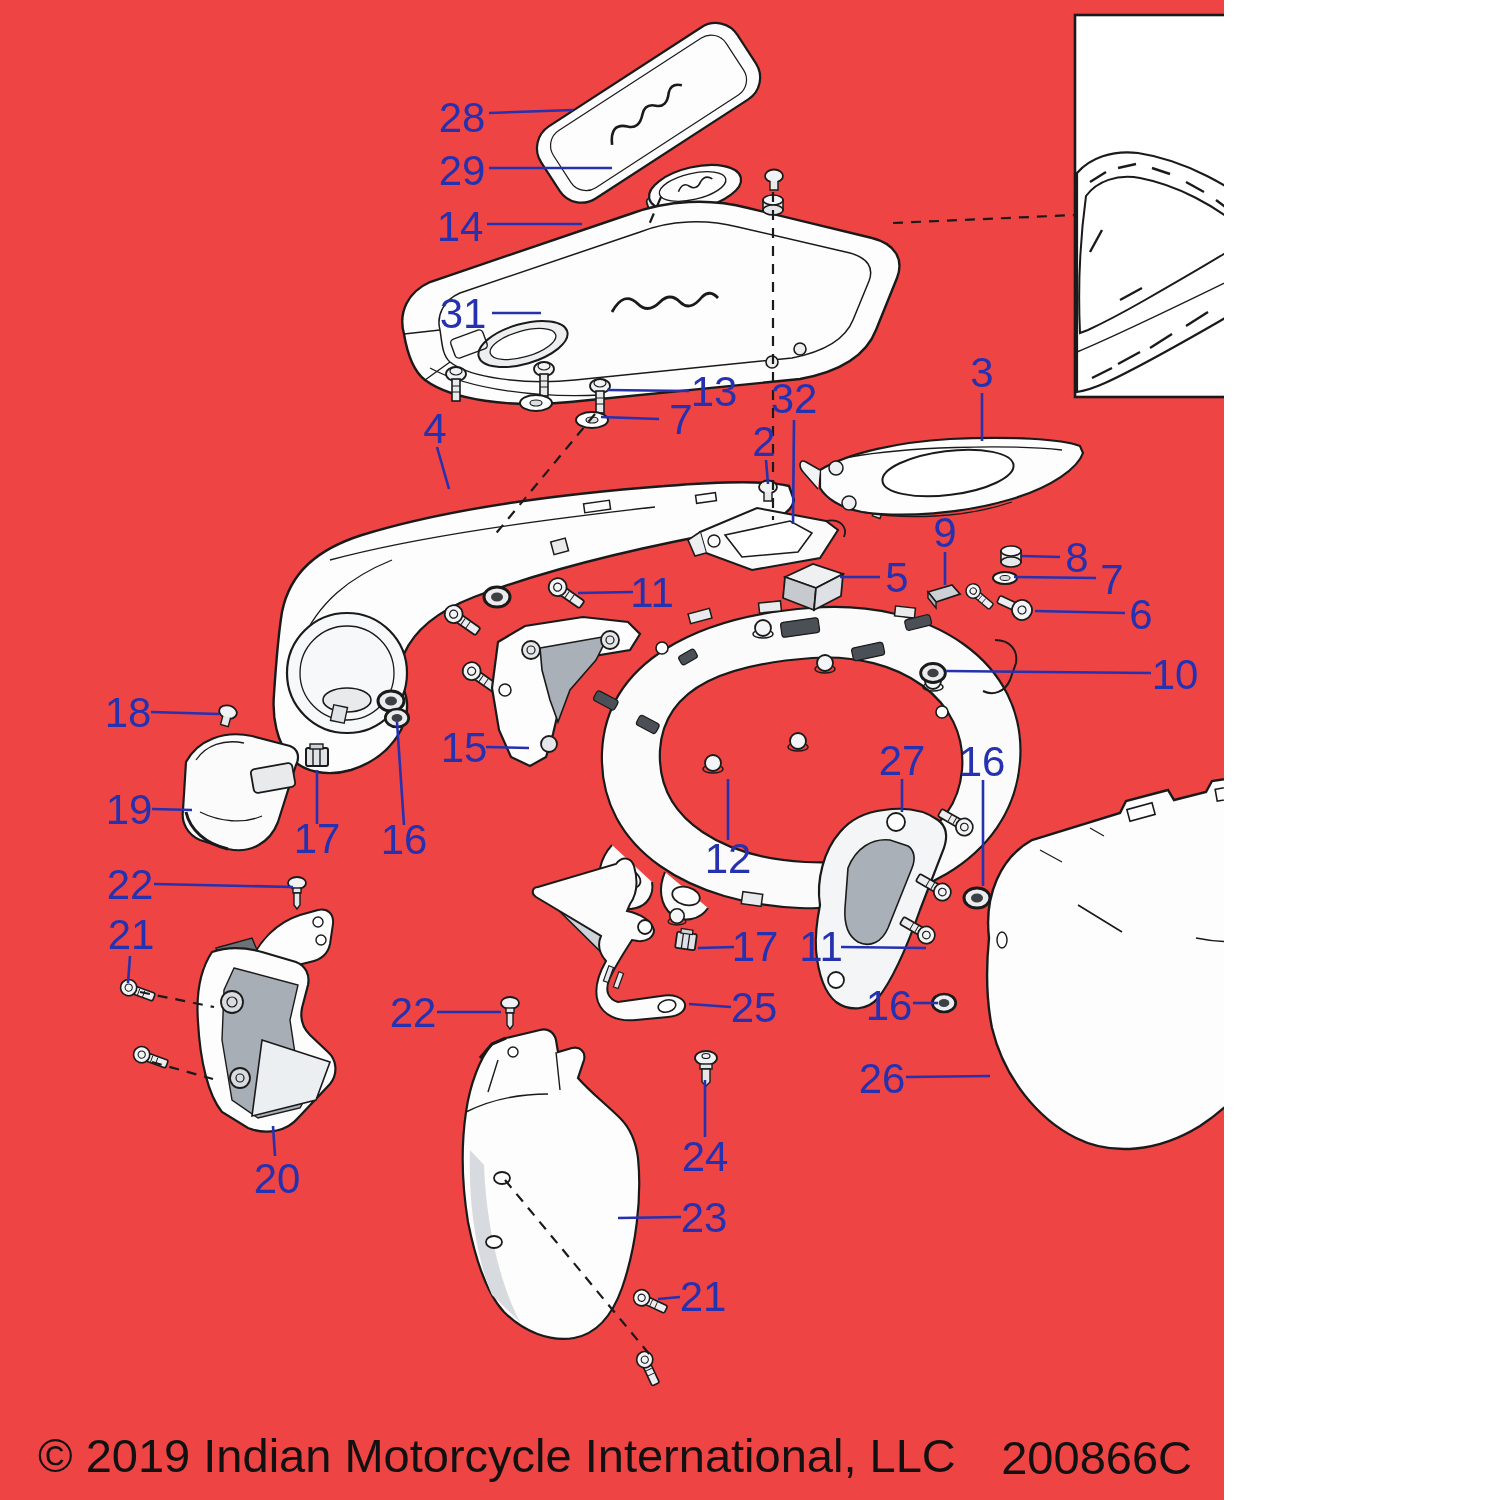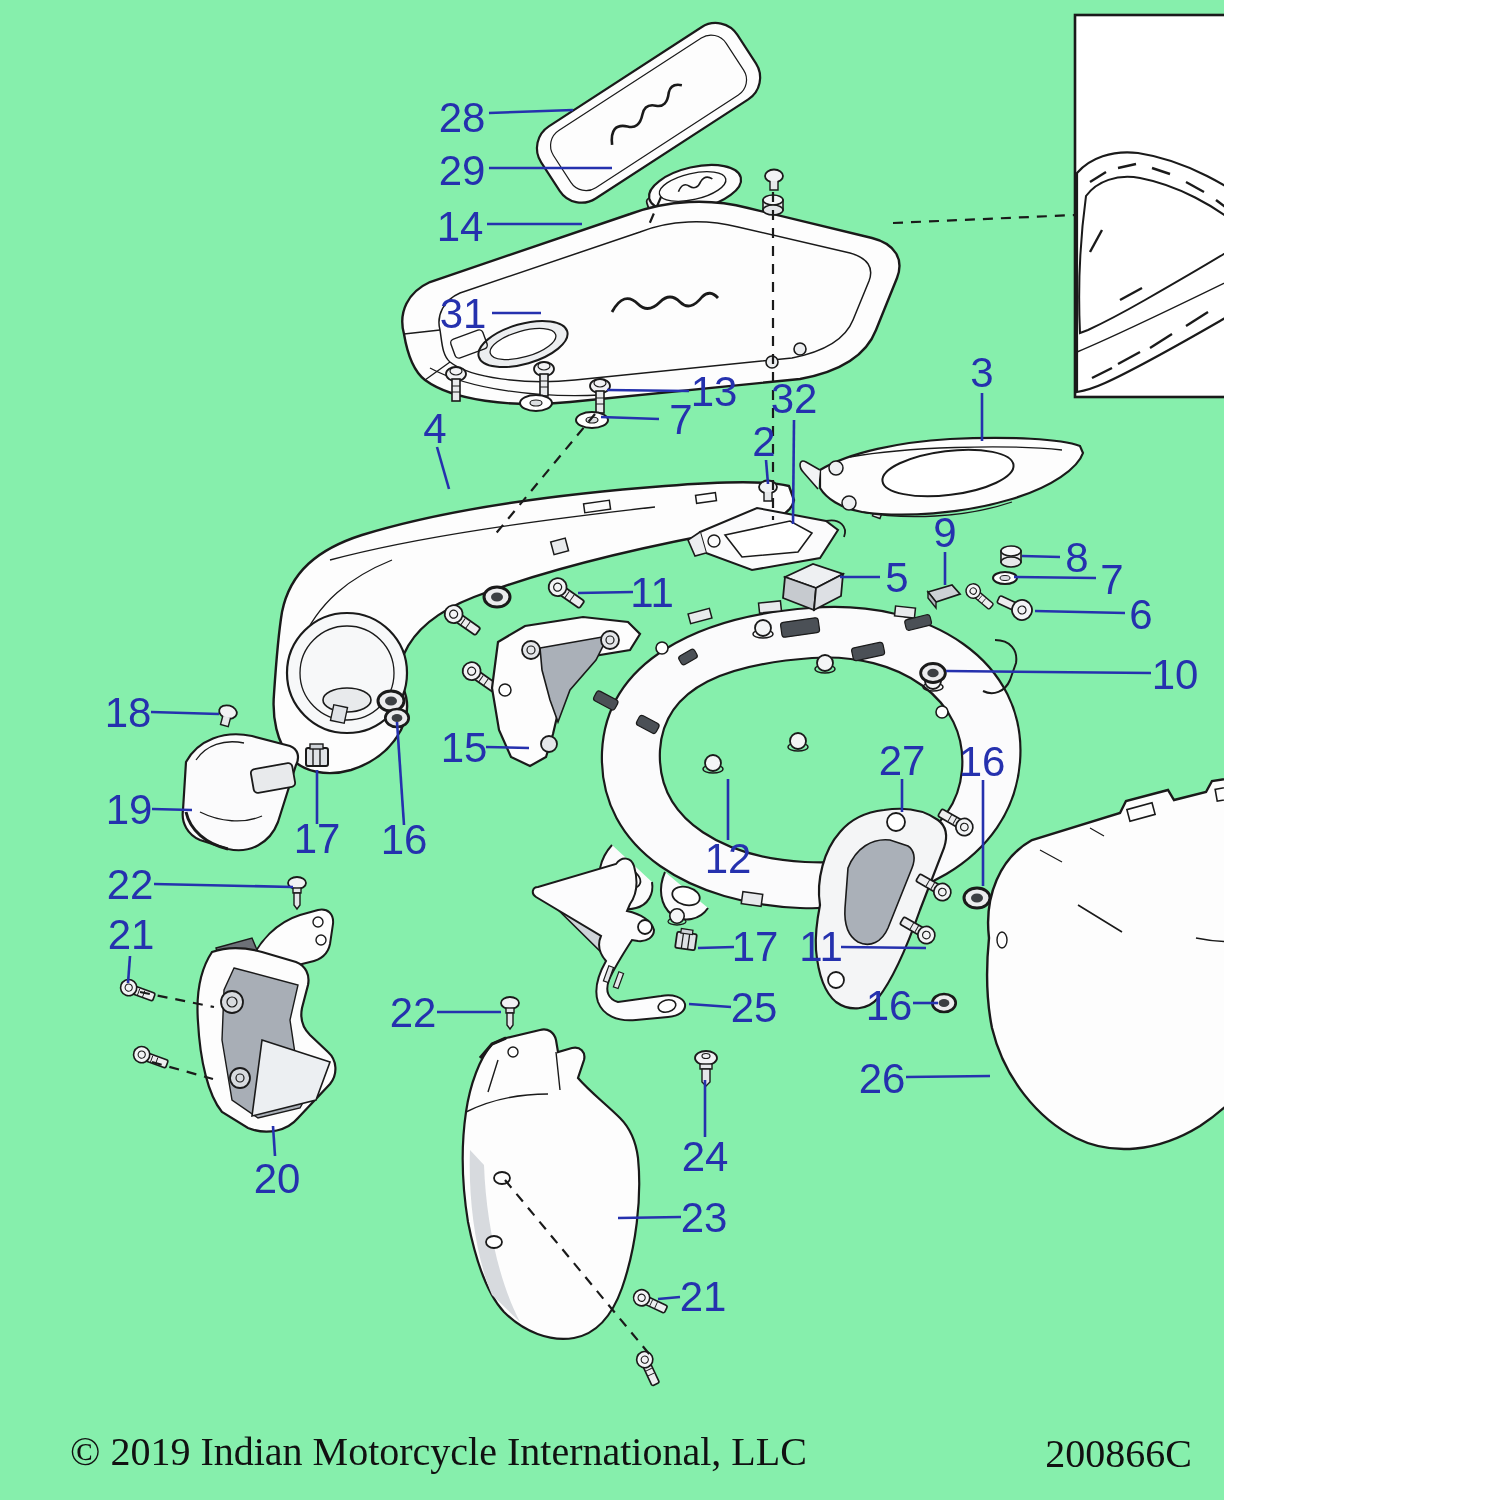--- a/index.html
+++ b/index.html
@@ -1,23 +1,23 @@
 <!DOCTYPE html>
 <html style="--label-color: #2531AE;"><head>
 <meta charset="utf-8">
 <style>
   html,body{margin:0;padding:0;background:#ffffff;}
-  #stage{position:relative;width:1224px;height:1500px;background:#86efac;overflow:hidden;
+  #stage{position:relative;width:1224px;height:1500px;background:#ef4444;overflow:hidden;
          font-family:"Liberation Sans", sans-serif;}
   svg{position:absolute;left:0;top:0;}
   .callout{font-family:"Liberation Sans",sans-serif;font-size:42px;fill:var(--label-color,#2531AE);}
   .leader{stroke:var(--label-color,#2531AE);stroke-width:2.6;fill:none;}
   .dash{stroke:#1a1a1a;stroke-width:2.2;fill:none;stroke-dasharray:10 8;}
   .ln{stroke:#1a1a1a;fill:none;}
-  .footer-text{position:absolute;color:#111;font-size:40px;font-family:Liberation Serif, serif;margin-left:32px;}
+  .footer-text{position:absolute;color:#111;font-size:47px;font-family:Liberation Sans, sans-serif;}
 </style>
 </head>
 <body style="background: rgb(255, 255, 255);">
 
 <div id="stage">
 <svg width="1500" height="1500" viewBox="0 0 1500 1500">
 
   <defs>
 
     <g id="bolt">

